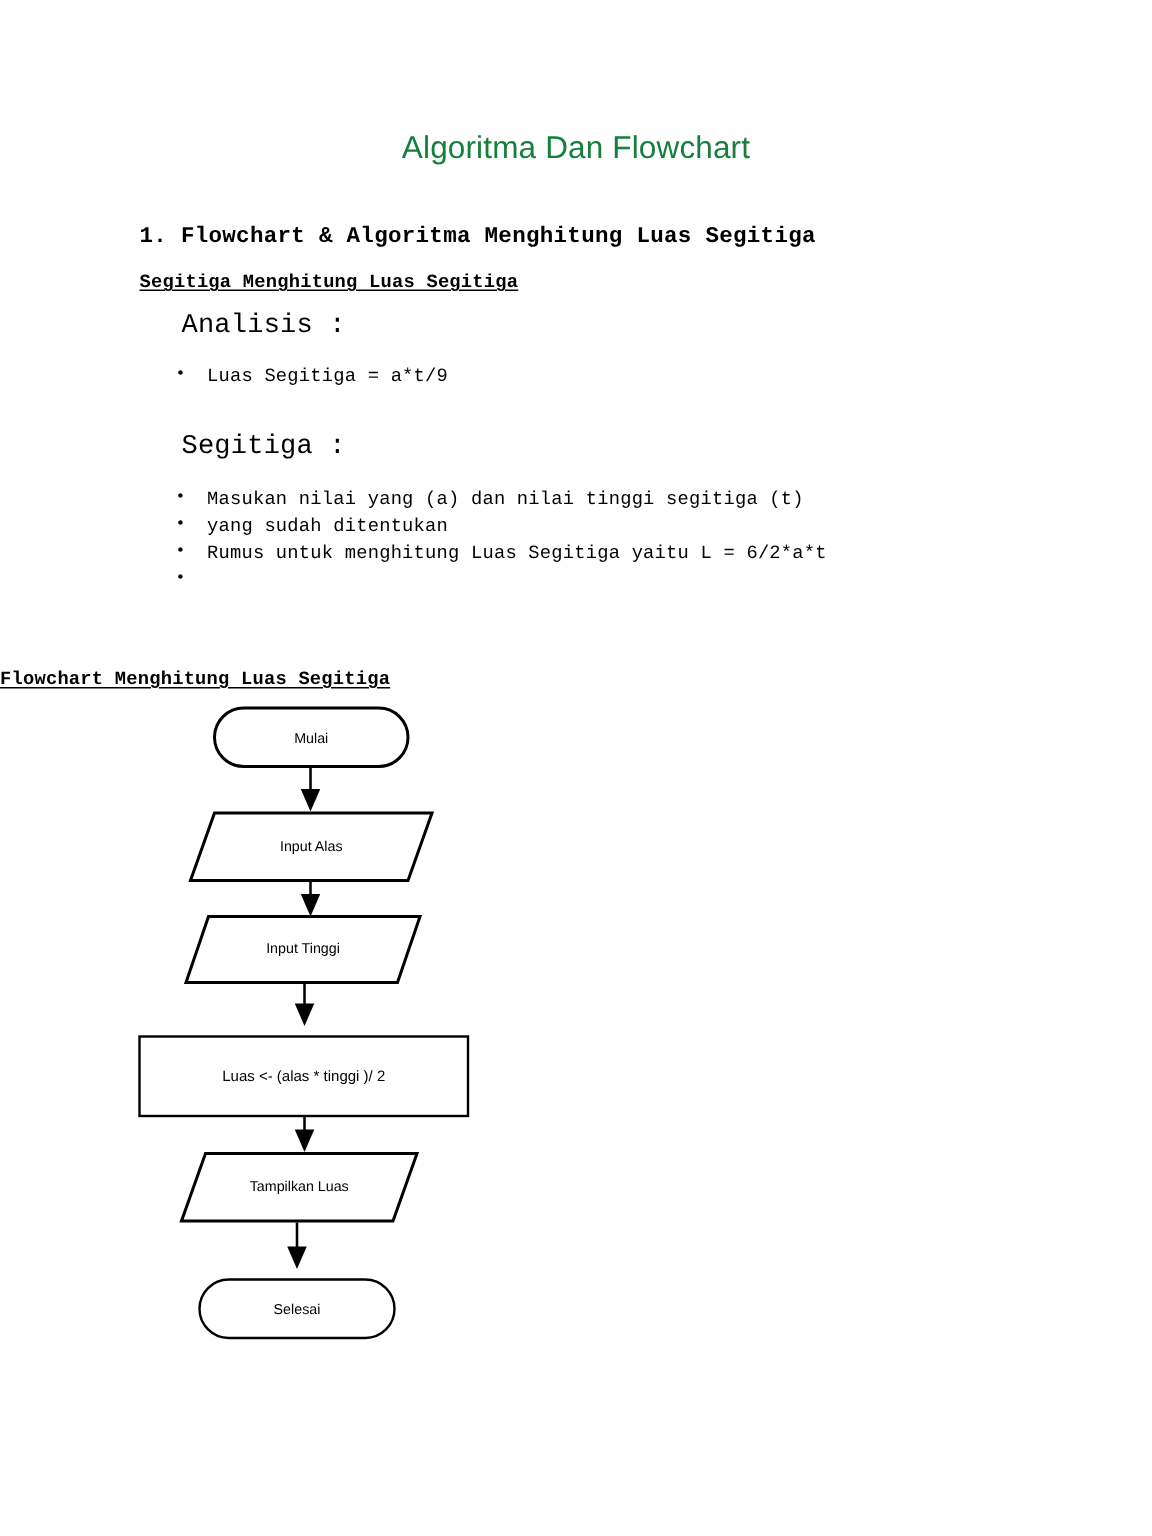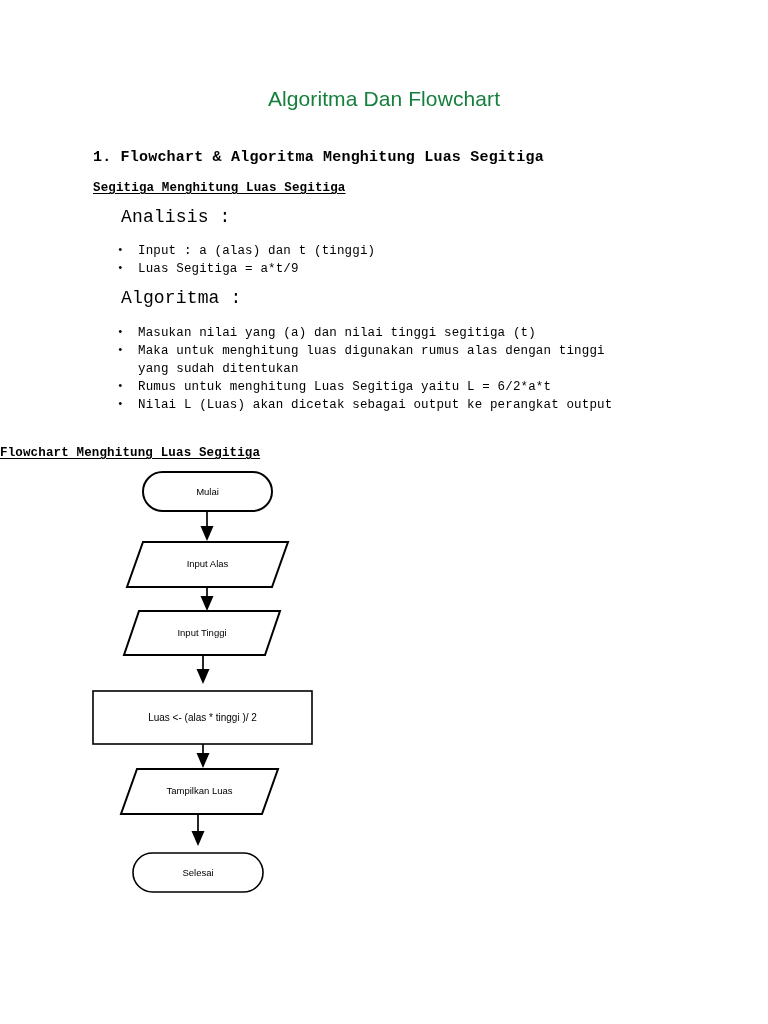--- a/index.html
+++ b/index.html
@@ -153,42 +153,37 @@
   <div class="doc-title">Algoritma Dan Flowchart</div>
 
   <div class="section-heading">1. Flowchart &amp; Algoritma Menghitung Luas Segitiga</div>
 
   <div class="sub-heading algoritma">Segitiga Menghitung Luas Segitiga</div>
 
   <div class="para analisis">Analisis :</div>
 
   <ul class="bullets analisis-list">
     <li>
-      <span>Input : a (alas) dan t (tinggi)</span>
-    </li>
-    <li>
       <span>Luas Segitiga = a*t/9</span>
     </li>
   </ul>
 
-  <div class="para algoritma">Algoritma :</div>
+  <div class="para algoritma">Segitiga :</div>
 
   <ul class="bullets algoritma-list">
     <li>
       <span>Masukan nilai yang (a) dan nilai tinggi segitiga (t)</span>
     </li>
     <li>
-      <span>Maka untuk menghitung luas digunakan rumus alas dengan tinggi</span>
       <span class="wrap2">yang sudah ditentukan</span>
     </li>
     <li>
       <span>Rumus untuk menghitung Luas Segitiga yaitu L = 6/2*a*t</span>
     </li>
     <li>
-      <span>Nilai L (Luas) akan dicetak sebagai output ke perangkat output</span>
     </li>
   </ul>
 
   <div class="sub-heading flowchart">Flowchart Menghitung Luas Segitiga</div>
 
   <div class="flowchart">
     <svg width="768" height="1024" viewBox="0 0 768 1024" xmlns="http://www.w3.org/2000/svg">
 
       <g>
         <line class="fc-line" x1="207" y1="510" x2="207" y2="530"></line>

